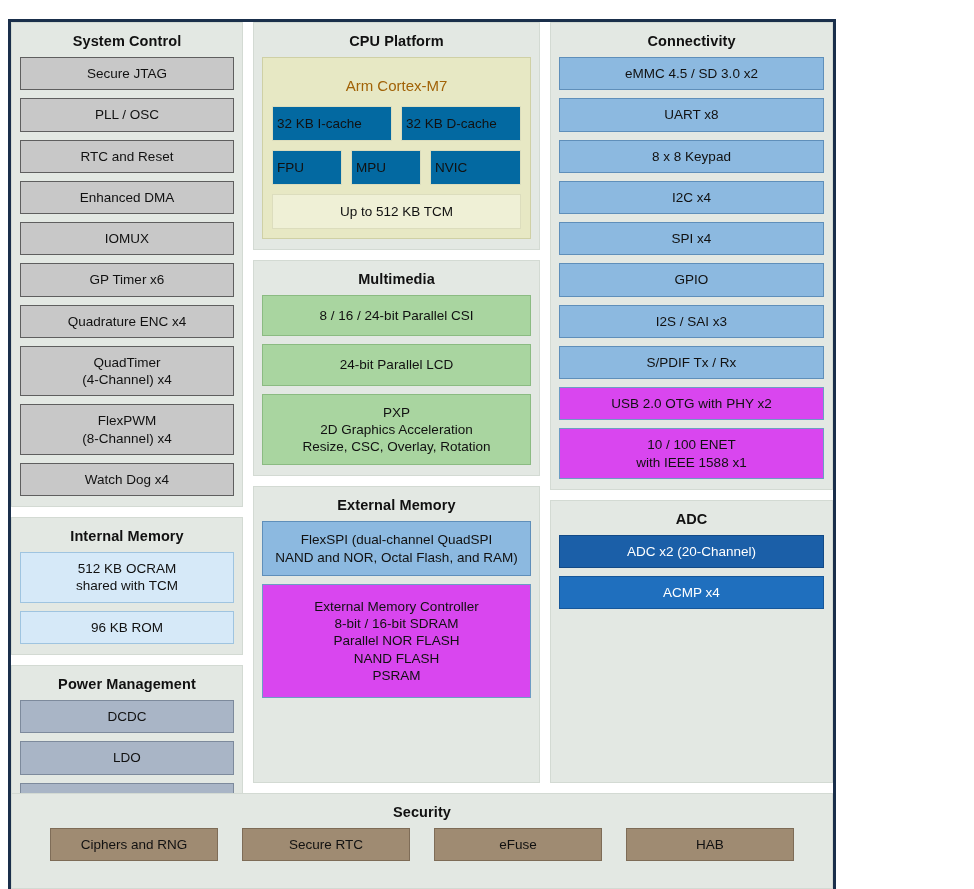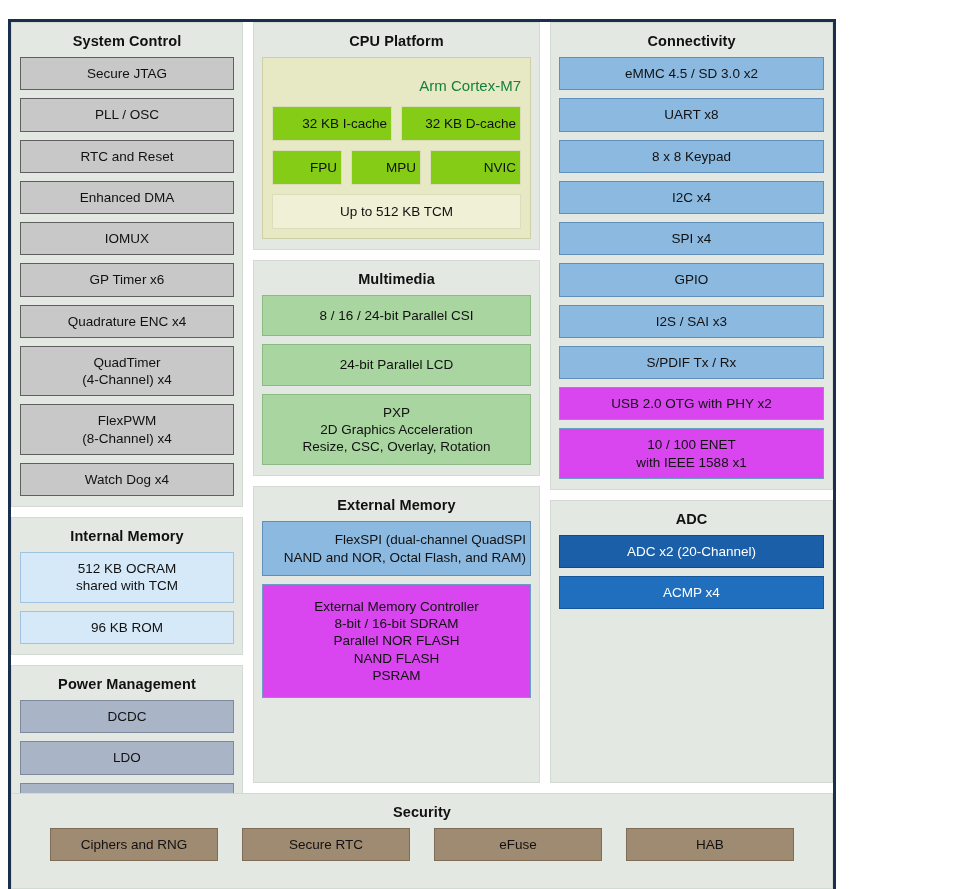--- a/index.html
+++ b/index.html
@@ -87,34 +87,34 @@
   .c-blue-soft { background: #d946ef; border-color: #6d9cc4; }
 
   
   .cpu-box {
     background: #e7e8c4;
     border: 1px solid #cfd0a5;
     padding: 9px;
     box-sizing: border-box;
   }
   .cpu-core {
-    text-align: right;
+    text-align: center;
     font-size: 15px;
-    color: #15803d;
+    color: #a16207;
     padding: 10px 0 12px 0;
   }
   .cpu-row {
     display: flex;
     gap: 9px;
     margin-bottom: 9px;
   }
   .cpu-cell {
-    background: #84cc16;
+    background: #0369a1;
     border: 1px solid #dcddbd;
-    text-align: right;
+    text-align: left;
     font-size: 13.5px;
     color: #111;
     padding: 9px 4px;
     flex: 1 1 0;
     box-sizing: border-box;
   }
   .cpu-row.triple .cpu-cell.wide { flex: 1.35 1 0; }
   .cpu-tcm {
     background: #eff0d6;
     border: 1px solid #dcddbd;
@@ -214,21 +214,21 @@
           <div class="block c-green" style="padding:11px 4px;">24-bit Parallel LCD</div>
           <div class="block c-green" style="padding:9px 4px;">
             <span class="sub">PXP</span>
             <span class="sub">2D Graphics Acceleration</span>
             <span class="sub">Resize, CSC, Overlay, Rotation</span>
           </div>
         </div>
 
         <div class="group fill">
           <div class="group-title">External Memory</div>
-          <div class="block c-exmem" style="padding:9px 4px;text-align:right;">
+          <div class="block c-exmem" style="padding:9px 4px;">
             <span class="sub">FlexSPI (dual-channel QuadSPI</span>
             <span class="sub">NAND and NOR, Octal Flash, and RAM)</span>
           </div>
           <div class="block c-blue-soft" style="padding:13px 4px;">
             <span class="sub">External Memory Controller</span>
             <span class="sub">8-bit / 16-bit SDRAM</span>
             <span class="sub">Parallel NOR FLASH</span>
             <span class="sub">NAND FLASH</span>
             <span class="sub">PSRAM</span>
           </div>

